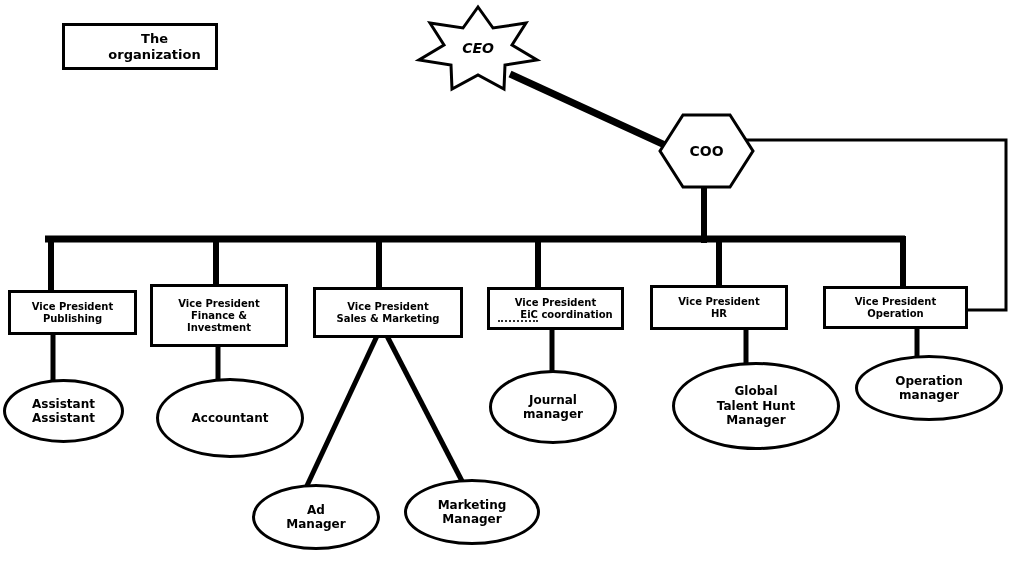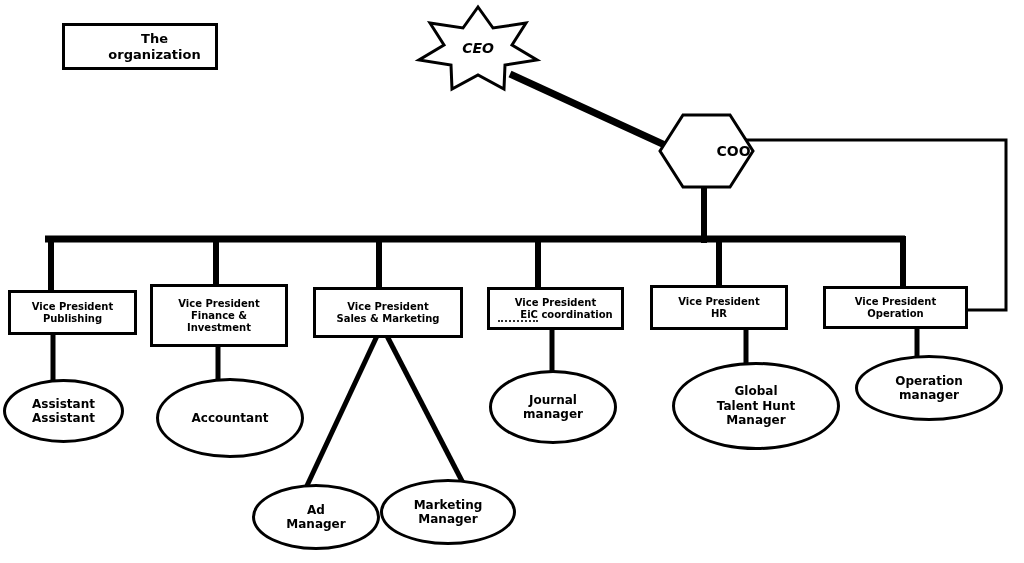--- a/index.html
+++ b/index.html
@@ -52,21 +52,21 @@
   <polygon points="660,151 683,115 730,115 753,151 730,187 683,187" fill="#ffffff" stroke="#000" stroke-width="3"></polygon>
 </svg>
 
 <div class="node rect-node title-node" style="left:62px;top:23px;width:156px;height:47px;padding-left:29px;">
   <span class="ln">The organization</span>
 </div>
 
 <div class="shape-label" style="left:436px;top:36px;width:84px;height:24px;font-style:italic;">
   <span>CEO</span>
 </div>
-<div class="shape-label" style="left:693px;top:140px;width:81px;height:22px;">
+<div class="shape-label" style="left:666px;top:140px;width:81px;height:22px;">
   <span>COO</span>
 </div>
 
 <div class="node rect-node" style="left:8px;top:290px;width:129px;height:45px;">
   <span class="ln">Vice President</span>
   <span class="ln">Publishing</span>
 </div>
 <div class="node rect-node" style="left:150px;top:284px;width:138px;height:63px;">
   <span class="ln">Vice President</span>
   <span class="ln">Finance &amp;</span>
@@ -95,21 +95,21 @@
   <span class="ln">Assistant</span>
   <span class="ln">Assistant</span>
 </div>
 <div class="node ellipse-node" style="left:156px;top:378px;width:148px;height:80px;">
   <span class="ln">Accountant</span>
 </div>
 <div class="node ellipse-node" style="left:252px;top:484px;width:128px;height:66px;">
   <span class="ln">Ad</span>
   <span class="ln">Manager</span>
 </div>
-<div class="node ellipse-node" style="left:380px;top:479px;width:136px;height:66px;">
+<div class="node ellipse-node" style="left:404px;top:479px;width:136px;height:66px;">
   <span class="ln">Marketing</span>
   <span class="ln">Manager</span>
 </div>
 <div class="node ellipse-node" style="left:489px;top:370px;width:128px;height:74px;">
   <span class="ln">Journal</span>
   <span class="ln">manager</span>
 </div>
 <div class="node ellipse-node" style="left:672px;top:362px;width:168px;height:88px;">
   <span class="ln">Global</span>
   <span class="ln">Talent Hunt</span>

